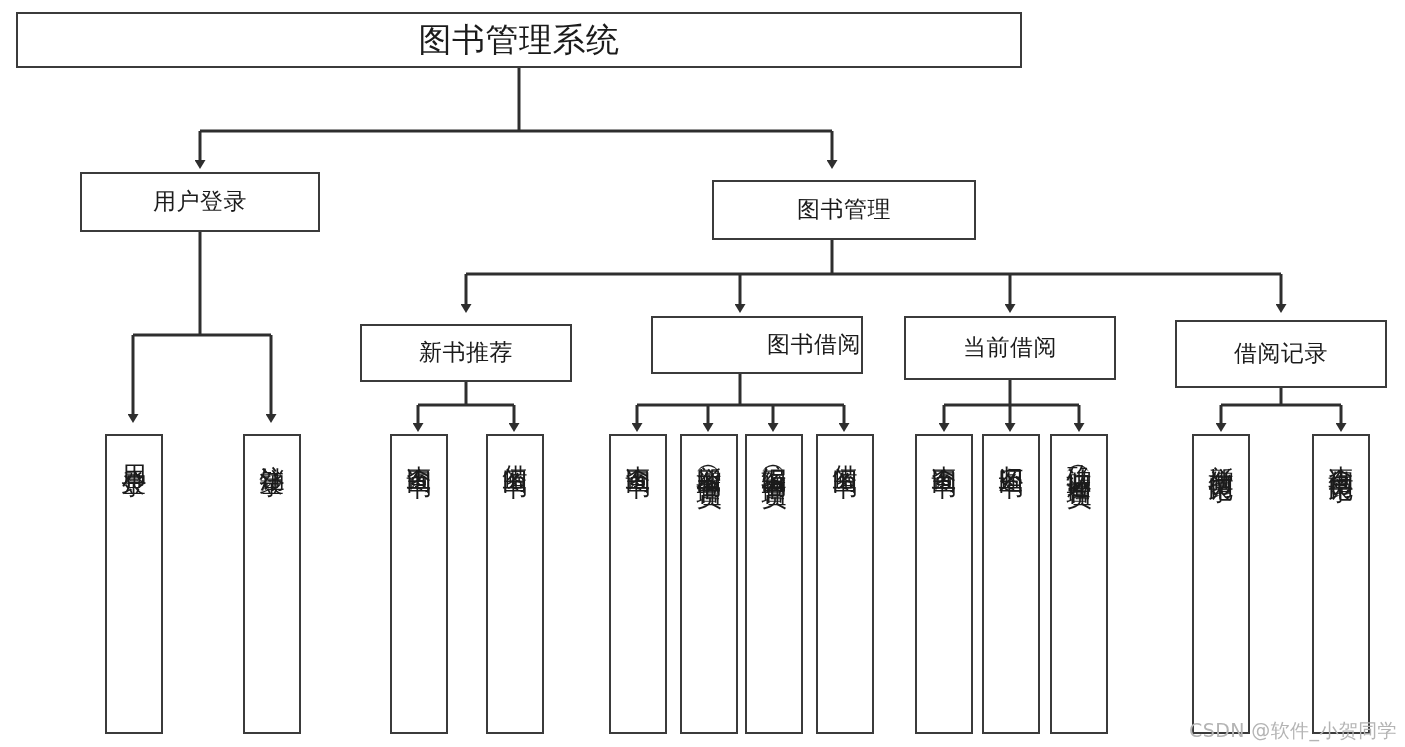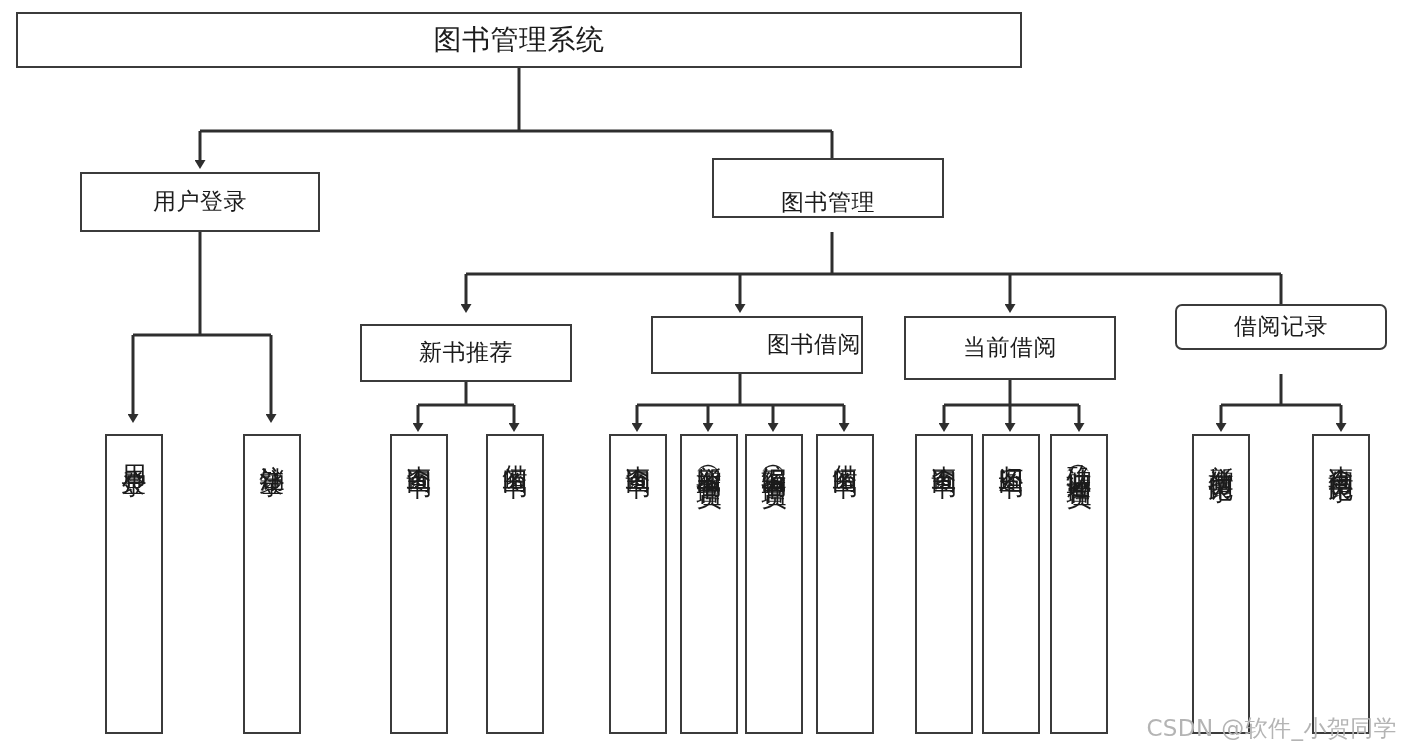--- a/index.html
+++ b/index.html
@@ -49,27 +49,27 @@
   }
   .node.vertical .label {
     writing-mode: vertical-rl;
     text-orientation: upright;
     font-size: 25px;
     letter-spacing: 3px;
     line-height: 1;
     white-space: nowrap;
   }
   #title-node .label {
-    font-size: 28px;
+    font-size: 33px;
   }
   #watermark {
     position: absolute;
     right: 8px;
     bottom: 3px;
-    font-size: 23px;
+    font-size: 19px;
     color: #b4b4b4;
     white-space: nowrap;
     letter-spacing: 0.4px;
   }
 </style>
 </head>
 <body>
 
 <div id="diagram-root">
 
@@ -123,34 +123,34 @@
     </g>
   </svg>
 
   <div class="node horizontal" id="title-node" style="left:16px; top:12px; width:1006px; height:56px;">
     <span class="label">图书管理系统</span>
   </div>
 
   <div class="node horizontal" style="left:80px; top:172px; width:240px; height:60px;">
     <span class="label">用户登录</span>
   </div>
-  <div class="node horizontal" style="left:712px; top:158px; width:232px; height:60px;align-items:flex-end;">
+  <div class="node horizontal" style="left:712px; top:180px; width:264px; height:60px;">
     <span class="label">图书管理</span>
   </div>
 
   <div class="node horizontal" style="left:360px; top:316px; width:212px; height:58px;margin-top:8px;">
     <span class="label">新书推荐</span>
   </div>
   <div class="node horizontal" style="left:651px; top:316px; width:212px; height:58px;justify-content:flex-end;">
     <span class="label">图书借阅</span>
   </div>
   <div class="node horizontal" style="left:904px; top:316px; width:212px; height:64px;">
     <span class="label">当前借阅</span>
   </div>
-  <div class="node horizontal" style="left:1175px; top:304px; width:212px; height:46px;border-radius:7px;">
+  <div class="node horizontal" style="left:1175px; top:320px; width:212px; height:68px;">
     <span class="label">借阅记录</span>
   </div>
 
   <div class="node vertical" style="left:105px; top:434px; width:58px; height:300px;">
     <span class="label">用户登录</span>
   </div>
   <div class="node vertical" style="left:243px; top:434px; width:58px; height:300px;">
     <span class="label">注销登录</span>
   </div>
 

